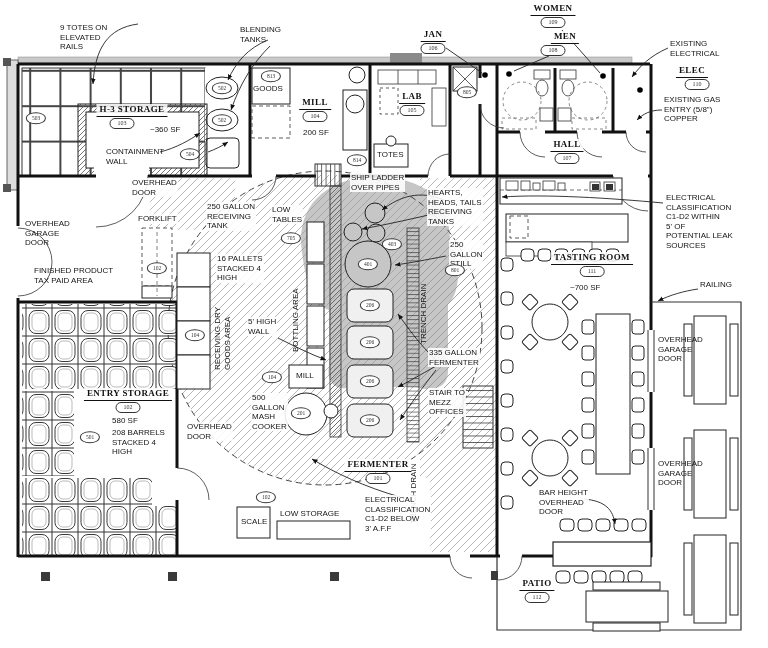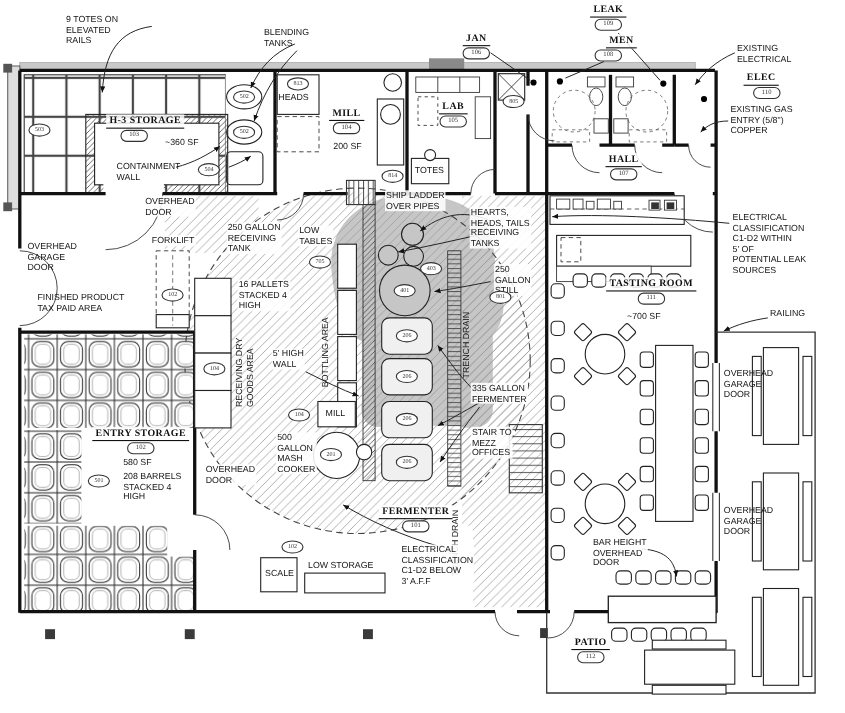--- a/index.html
+++ b/index.html
@@ -329,21 +329,21 @@
 <div class="rname" style="left:315px;top:97px">MILL</div>
 <div class="tag" style="left:315px;top:111px">104</div>
 <div class="lbl" style="left:303px;top:128px">200 SF</div>
 
 <div class="rname" style="left:412px;top:91px">LAB</div>
 <div class="tag" style="left:412px;top:105px">105</div>
 
 <div class="rname" style="left:433px;top:29px">JAN</div>
 <div class="tag" style="left:433px;top:43px">106</div>
 
-<div class="rname" style="left:553px;top:3px">LEAK</div>
+<div class="rname" style="left:553px;top:3px">WOMEN</div>
 <div class="tag" style="left:553px;top:17px">109</div>
 
 <div class="rname" style="left:565px;top:31px">MEN</div>
 <div class="tag" style="left:553px;top:45px">108</div>
 
 <div class="rname" style="left:692px;top:65px">ELEC</div>
 <div class="tag" style="left:697px;top:79px">110</div>
 
 <div class="rname" style="left:567px;top:139px">HALL</div>
 <div class="tag" style="left:567px;top:153px">107</div>
@@ -358,21 +358,21 @@
 <div class="rname" style="left:128px;top:388px">ENTRY STORAGE</div>
 <div class="tag" style="left:128px;top:402px">102</div>
 <div class="lbl" style="left:112px;top:416px">580 SF</div>
 <div class="lbl" style="left:112px;top:428px">208 BARRELS
 STACKED 4
 HIGH</div>
 
 <div class="rname" style="left:378px;top:459px">FERMENTER</div>
 <div class="tag" style="left:378px;top:473px">101</div>
 
-<div class="lbl" style="left:60px;top:13px">9 TOTES ON
+<div class="lbl" style="left:60px;top:23px">9 TOTES ON
 ELEVATED
 RAILS</div>
 <div class="lbl" style="left:240px;top:25px">BLENDING
 TANKS</div>
 <div class="lbl" style="left:670px;top:39px">EXISTING
 ELECTRICAL</div>
 <div class="lbl" style="left:664px;top:95px">EXISTING GAS
 ENTRY (5/8")
 COPPER</div>
 <div class="lbl" style="left:106px;top:147px">CONTAINMENT
@@ -435,21 +435,21 @@
 OVERHEAD
 DOOR</div>
 <div class="lbl" style="left:658px;top:335px">OVERHEAD
 GARAGE
 DOOR</div>
 <div class="lbl" style="left:658px;top:459px">OVERHEAD
 GARAGE
 DOOR</div>
 <div class="lbl" style="left:280px;top:509px">LOW STORAGE</div>
 
-<div class="lbl" style="left:253px;top:84px">HEADS</div>
+<div class="lbl" style="left:253px;top:84px">GOODS</div>
 <div class="lbl" style="left:377px;top:150px">TOTES</div>
 <div class="lbl" style="left:296px;top:371px">MILL</div>
 <div class="lbl" style="left:241px;top:517px">SCALE</div>
 
 <div class="etag" style="left:36px;top:118px">503</div>
 <div class="etag" style="left:222px;top:88px">502</div>
 <div class="etag" style="left:222px;top:120px">502</div>
 <div class="etag" style="left:190px;top:154px">504</div>
 <div class="etag" style="left:271px;top:76px">813</div>
 <div class="etag" style="left:357px;top:160px">814</div>

